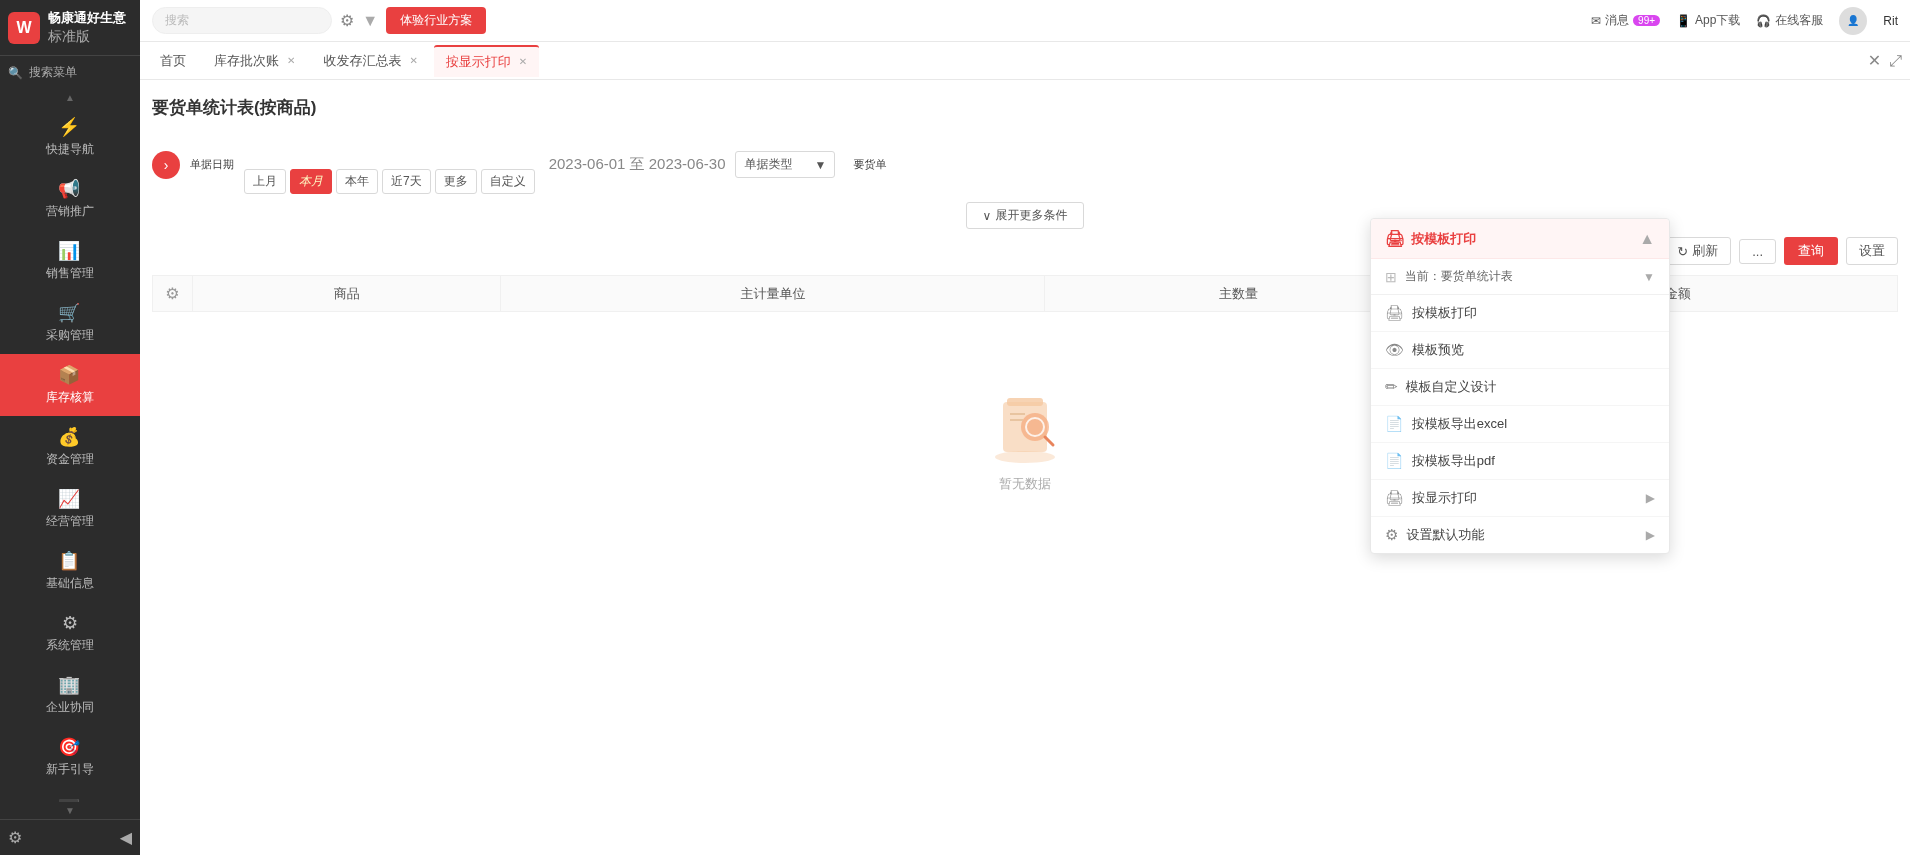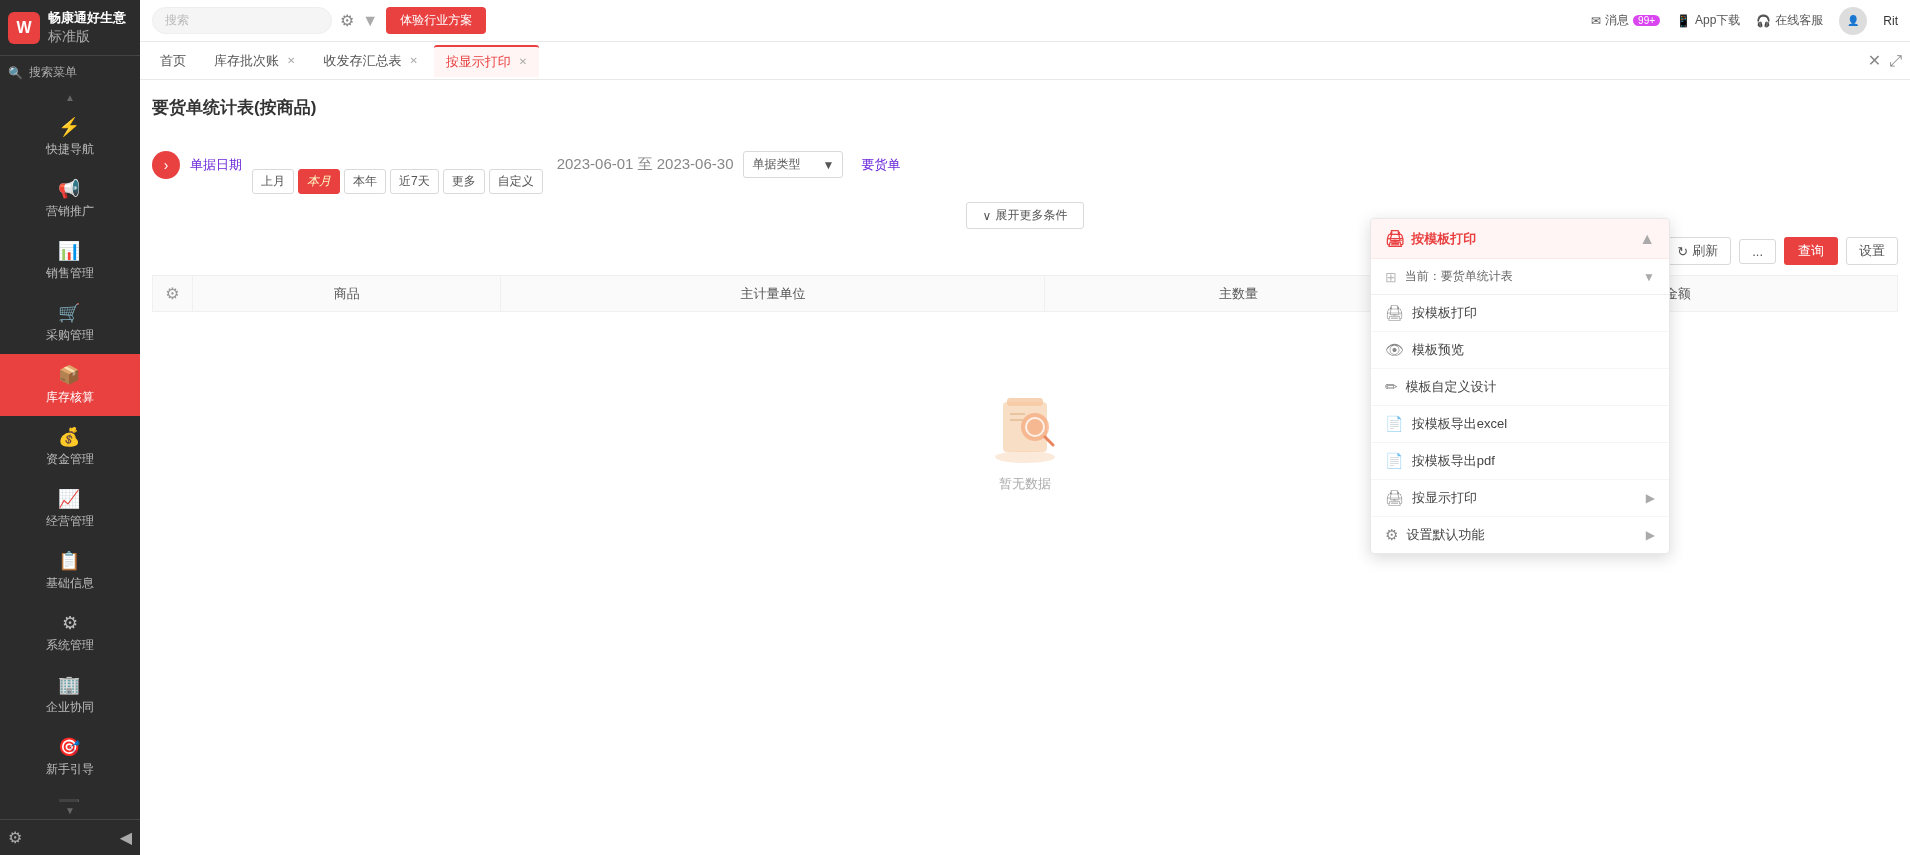--- a/index.html
+++ b/index.html
@@ -240,21 +240,21 @@
       background: #e94040;
       color: white;
       border-radius: 50%;
       display: flex;
       align-items: center;
       justify-content: center;
       cursor: pointer;
       font-size: 14px;
       flex-shrink: 0;
     }
-    .filter-label { color: #6d28d9; font-size: 13px; white-space: nowrap; }
+    .filter-label { color: #404040; font-size: 11px; white-space: nowrap; }
     .date-btns { display: flex; align-items: center; gap: 4px; margin-top: 34px; }
     .date-btn {
       padding: 3px 8px;
       border: 1px solid #d9d9d9;
       border-radius: 3px;
       cursor: pointer;
       font-size: 12px;
       color: #555;
       background: #fff;
     }

